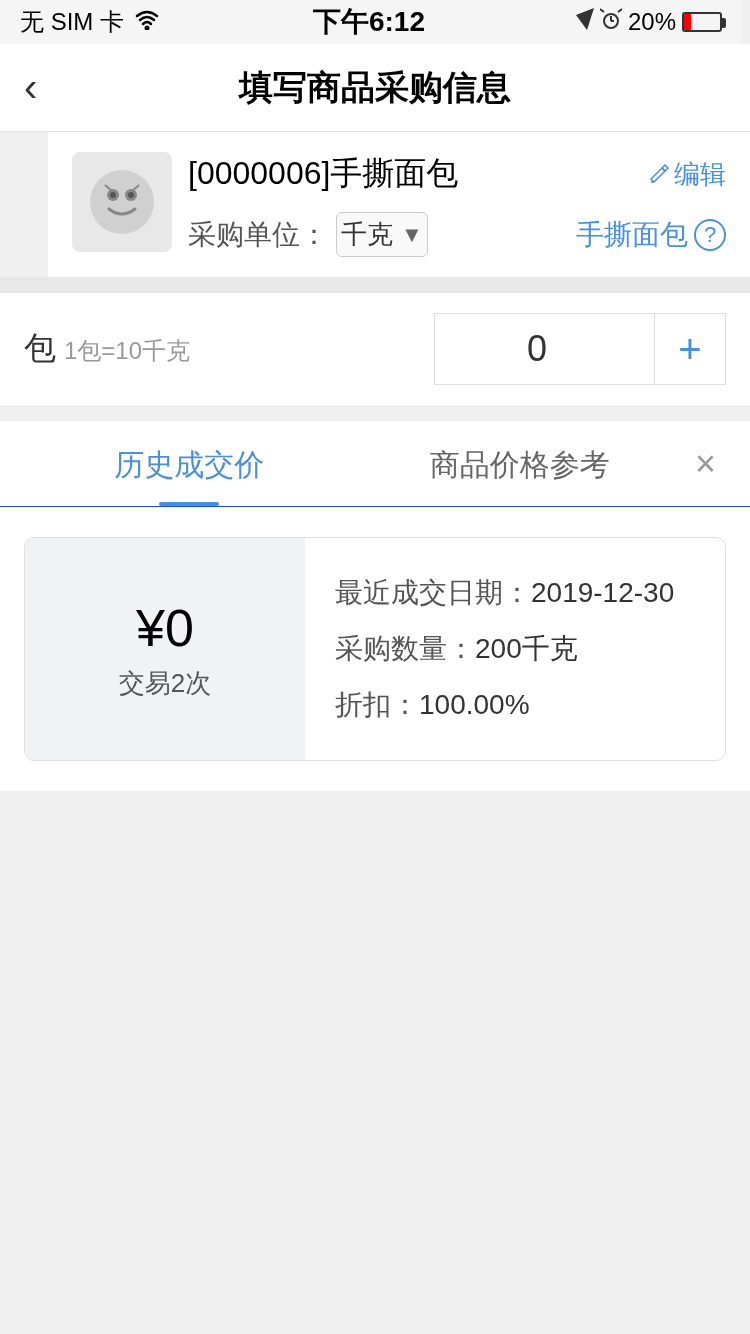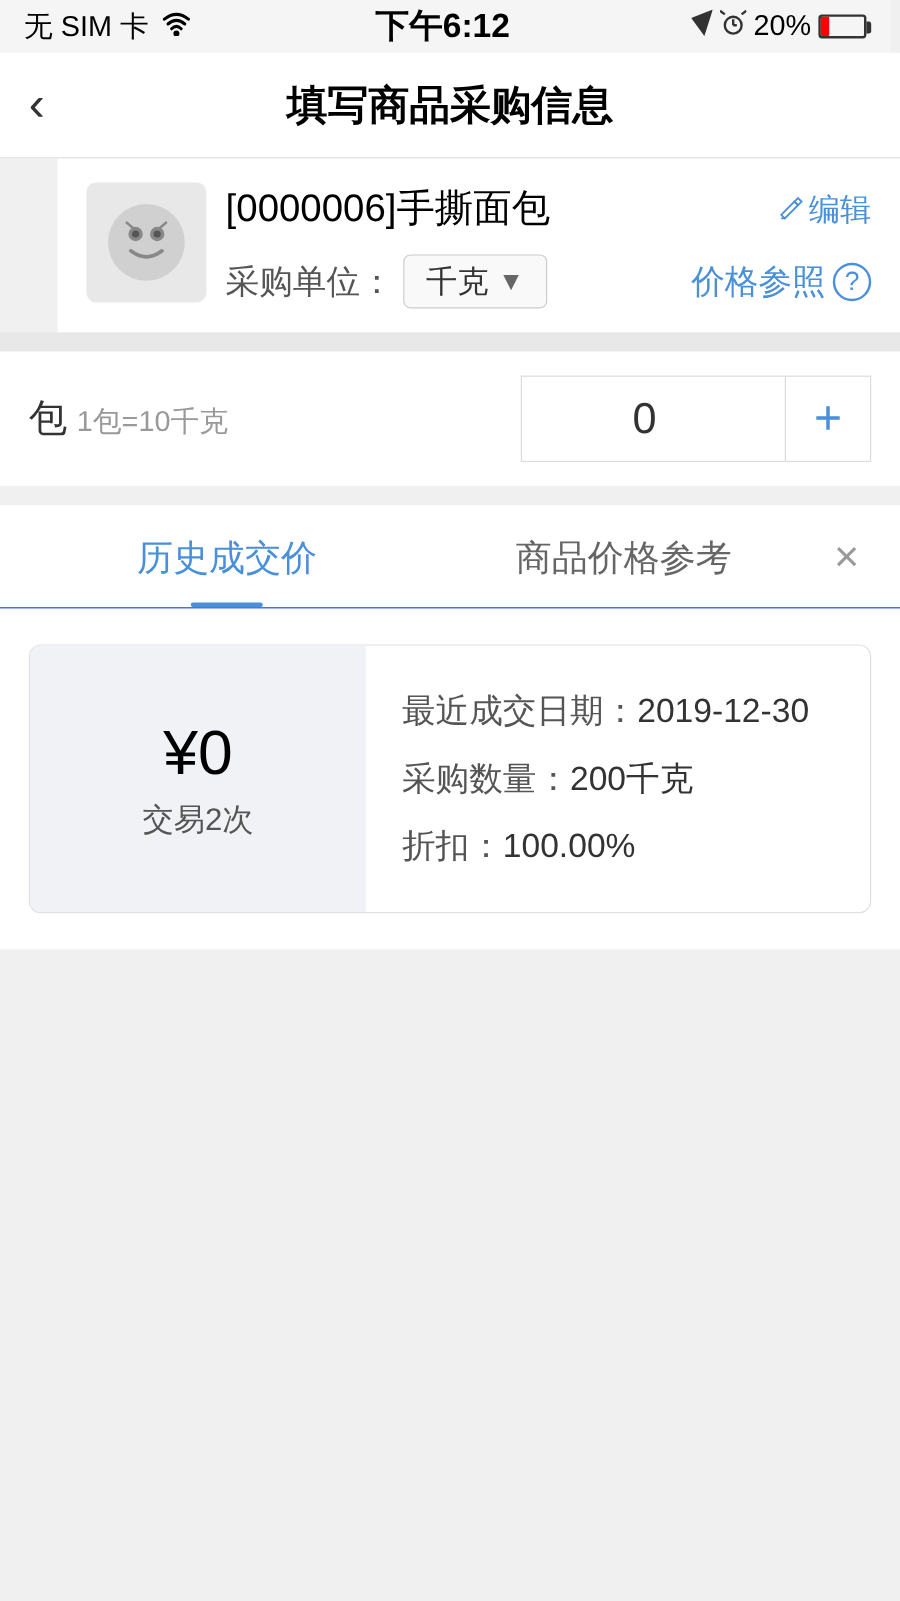--- a/index.html
+++ b/index.html
@@ -142,21 +142,21 @@
     }
     .unit-label {
       font-size: 28px;
       color: #555;
     }
     .unit-select {
       display: flex;
       align-items: center;
       border: 1px solid #ccc;
       border-radius: 6px;
-      padding: 4px 18px;
+      padding: 4px 4px;
       font-size: 26px;
       color: #333;
       background: #f9f9f9;
       cursor: pointer;
     }
     .unit-select .arrow {
       margin-left: 8px;
       font-size: 22px;
       color: #666;
     }
@@ -409,21 +409,21 @@
         </div>
         <div class="unit-row">
           <div style="display:flex;align-items:center;gap:8px;">
             <span class="unit-label">采购单位：</span>
             <div class="unit-select">
               <span>千克</span>
               <span class="arrow">▼</span>
             </div>
           </div>
           <div class="price-ref">
-            <span>价格参照</span>
+            <span>手撕面包</span>
             <div class="help-circle">?</div>
           </div>
         </div>
       </div>
     </div>
   </div>
 
   <div class="separator"></div>
 
   <div class="quantity-row">

